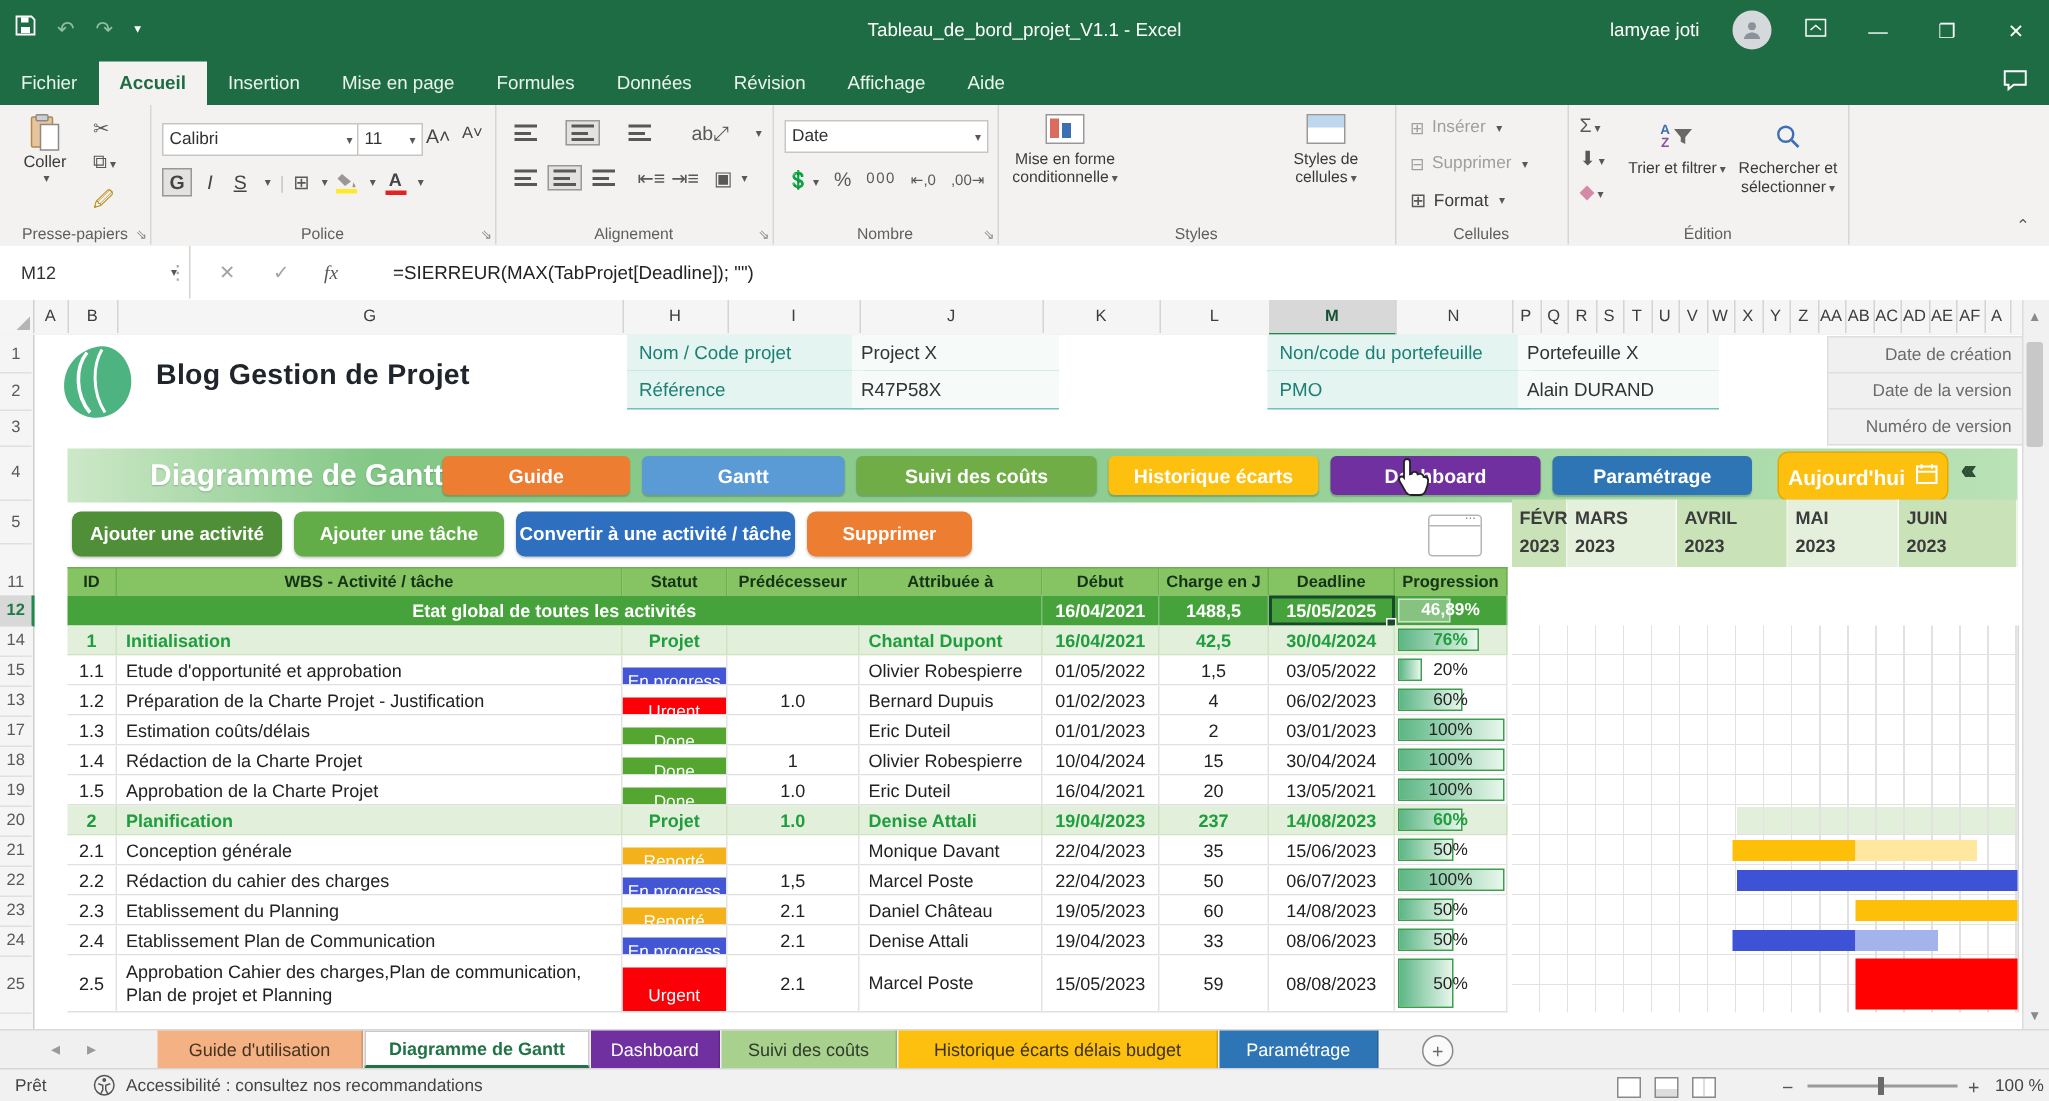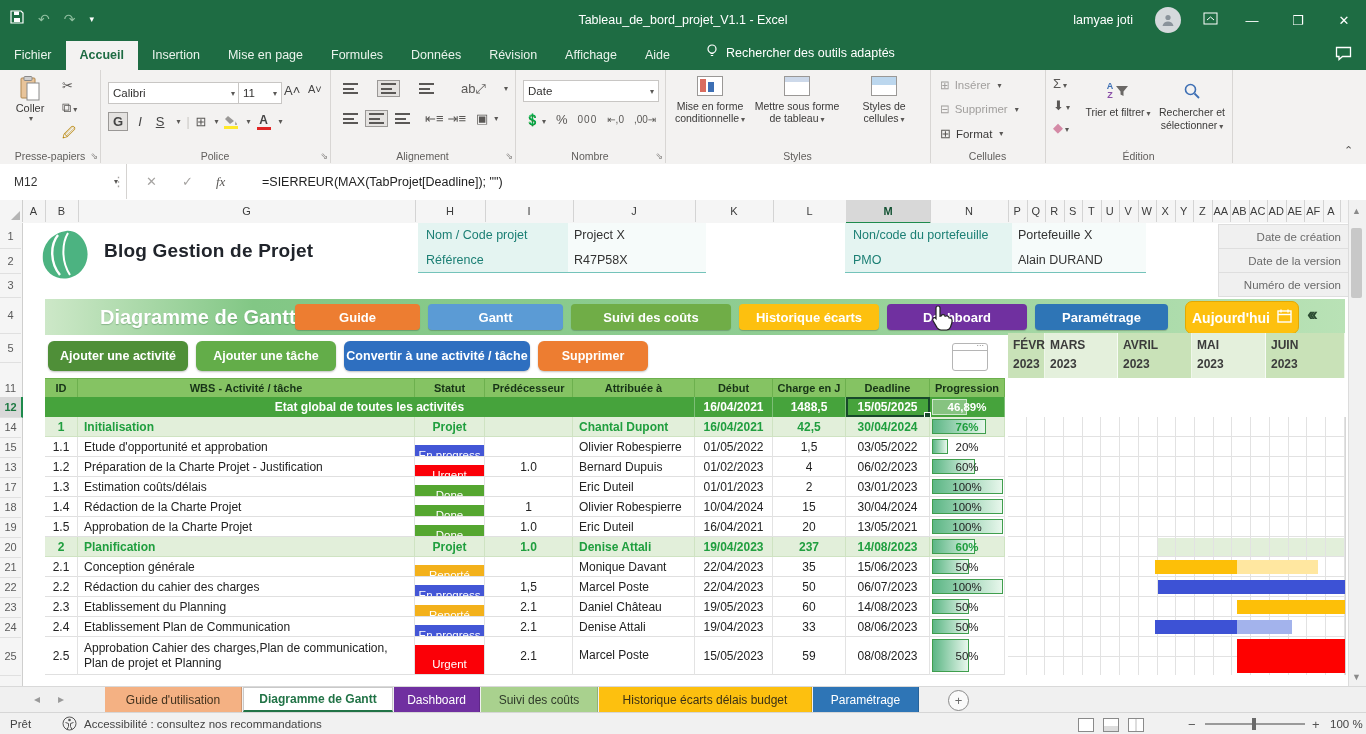--- a/index.html
+++ b/index.html
@@ -163,29 +163,20 @@
       <div class="rtab">Fichier</div>
       <div class="rtab active">Accueil</div>
       <div class="rtab">Insertion</div>
       <div class="rtab">Mise en page</div>
       <div class="rtab">Formules</div>
       <div class="rtab">Données</div>
       <div class="rtab">Révision</div>
       <div class="rtab">Affichage</div>
       <div class="rtab">Aide</div>
     </div>
-  <div class="tellme">
-    <span>
-      <svg width="12" height="15" viewBox="0 0 12 15">
-          <circle cx="6" cy="5" r="4" fill="none" stroke="#fff" stroke-width="1.2"></circle>
-          <path d="M4.5 9.5h3M4.8 11.5h2.4" stroke="#fff" stroke-width="1.2"></path>
-        </svg>
-    </span>
-    <span>Rechercher des outils adaptés</span>
-  </div>
 </div>
 <span class="abs tab-comment">
   <svg width="17" height="15" viewBox="0 0 17 15">
       <path d="M1.5 1.5h14v9h-8l-3.5 3v-3h-2.5z" fill="none" stroke="#fff" stroke-width="1.3"></path>
     </svg>
 </span>
 
 <div class="abs ribbon">
 
   <div class="grp" style="left:0;width:100px">
@@ -291,24 +282,20 @@
       <span style="font-size:10px">,00⇥</span>
     </div>
     <div class="glabel">Nombre</div>
     <span class="glaunch">⇘</span>
   </div>
 
   <div class="grp" style="left:665px;width:265px">
     <div class="stybtn" style="left:2px">
       <div class="stygrid" style="background:linear-gradient(#d96c5f,#d96c5f) 2px 2px/6px 13px no-repeat,linear-gradient(#3d6fb4,#3d6fb4) 10px 5px/6px 10px no-repeat,#fff"></div>
       <span>Mise en forme conditionnelle</span><span class="caret">▾</span>
-    </div>
-    <div class="stybtn" style="left:89px">
-      <div class="stygrid"></div>
-      <span>Mettre sous forme de tableau</span><span class="caret">▾</span>
     </div>
     <div class="stybtn" style="left:176px">
       <div class="stygrid" style="background:linear-gradient(#bcd7ee,#bcd7ee) 0 0/24px 8px no-repeat,#fff"></div>
       <span>Styles de cellules</span><span class="caret">▾</span>
     </div>
     <div class="glabel">Styles</div>
   </div>
 
   <div class="grp" style="left:930px;width:115px">
     <div class="cellrow gray" style="top:8px">

